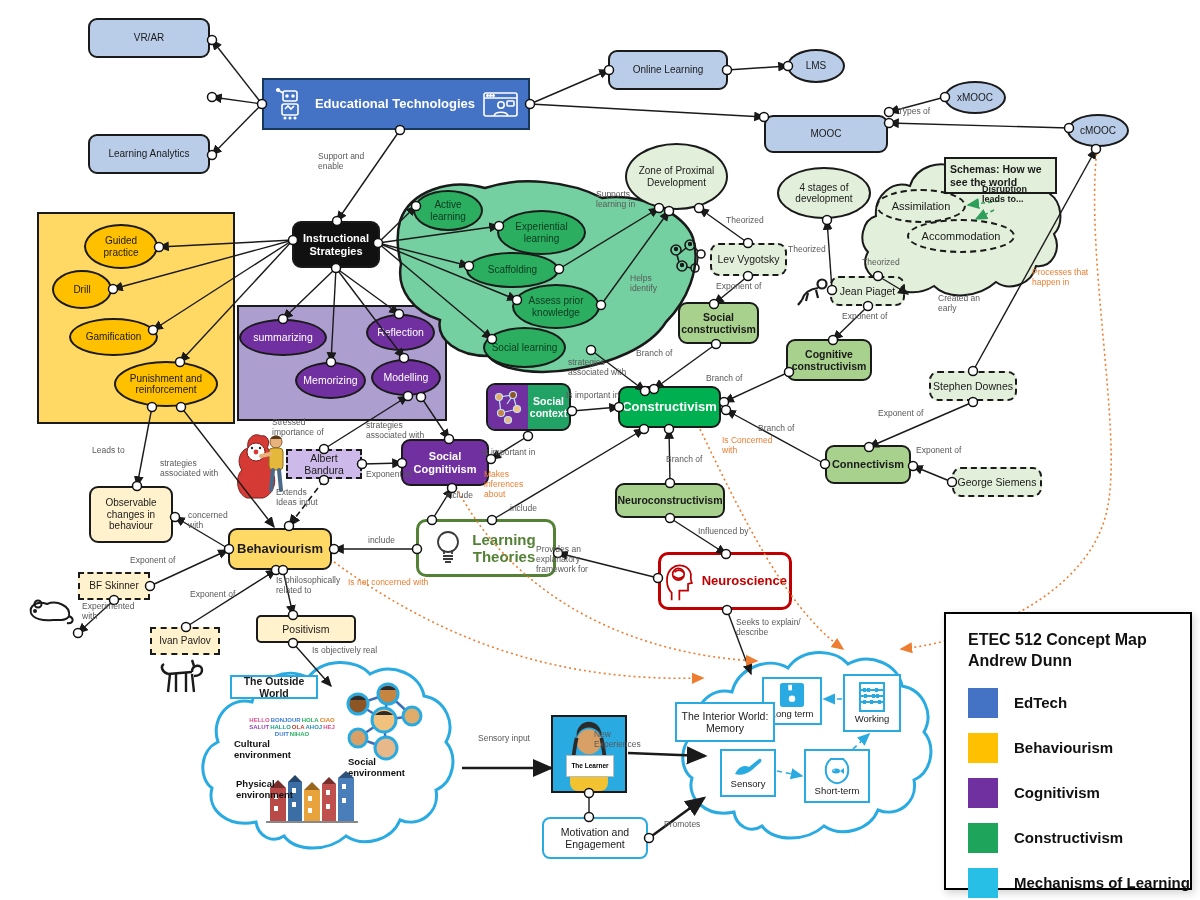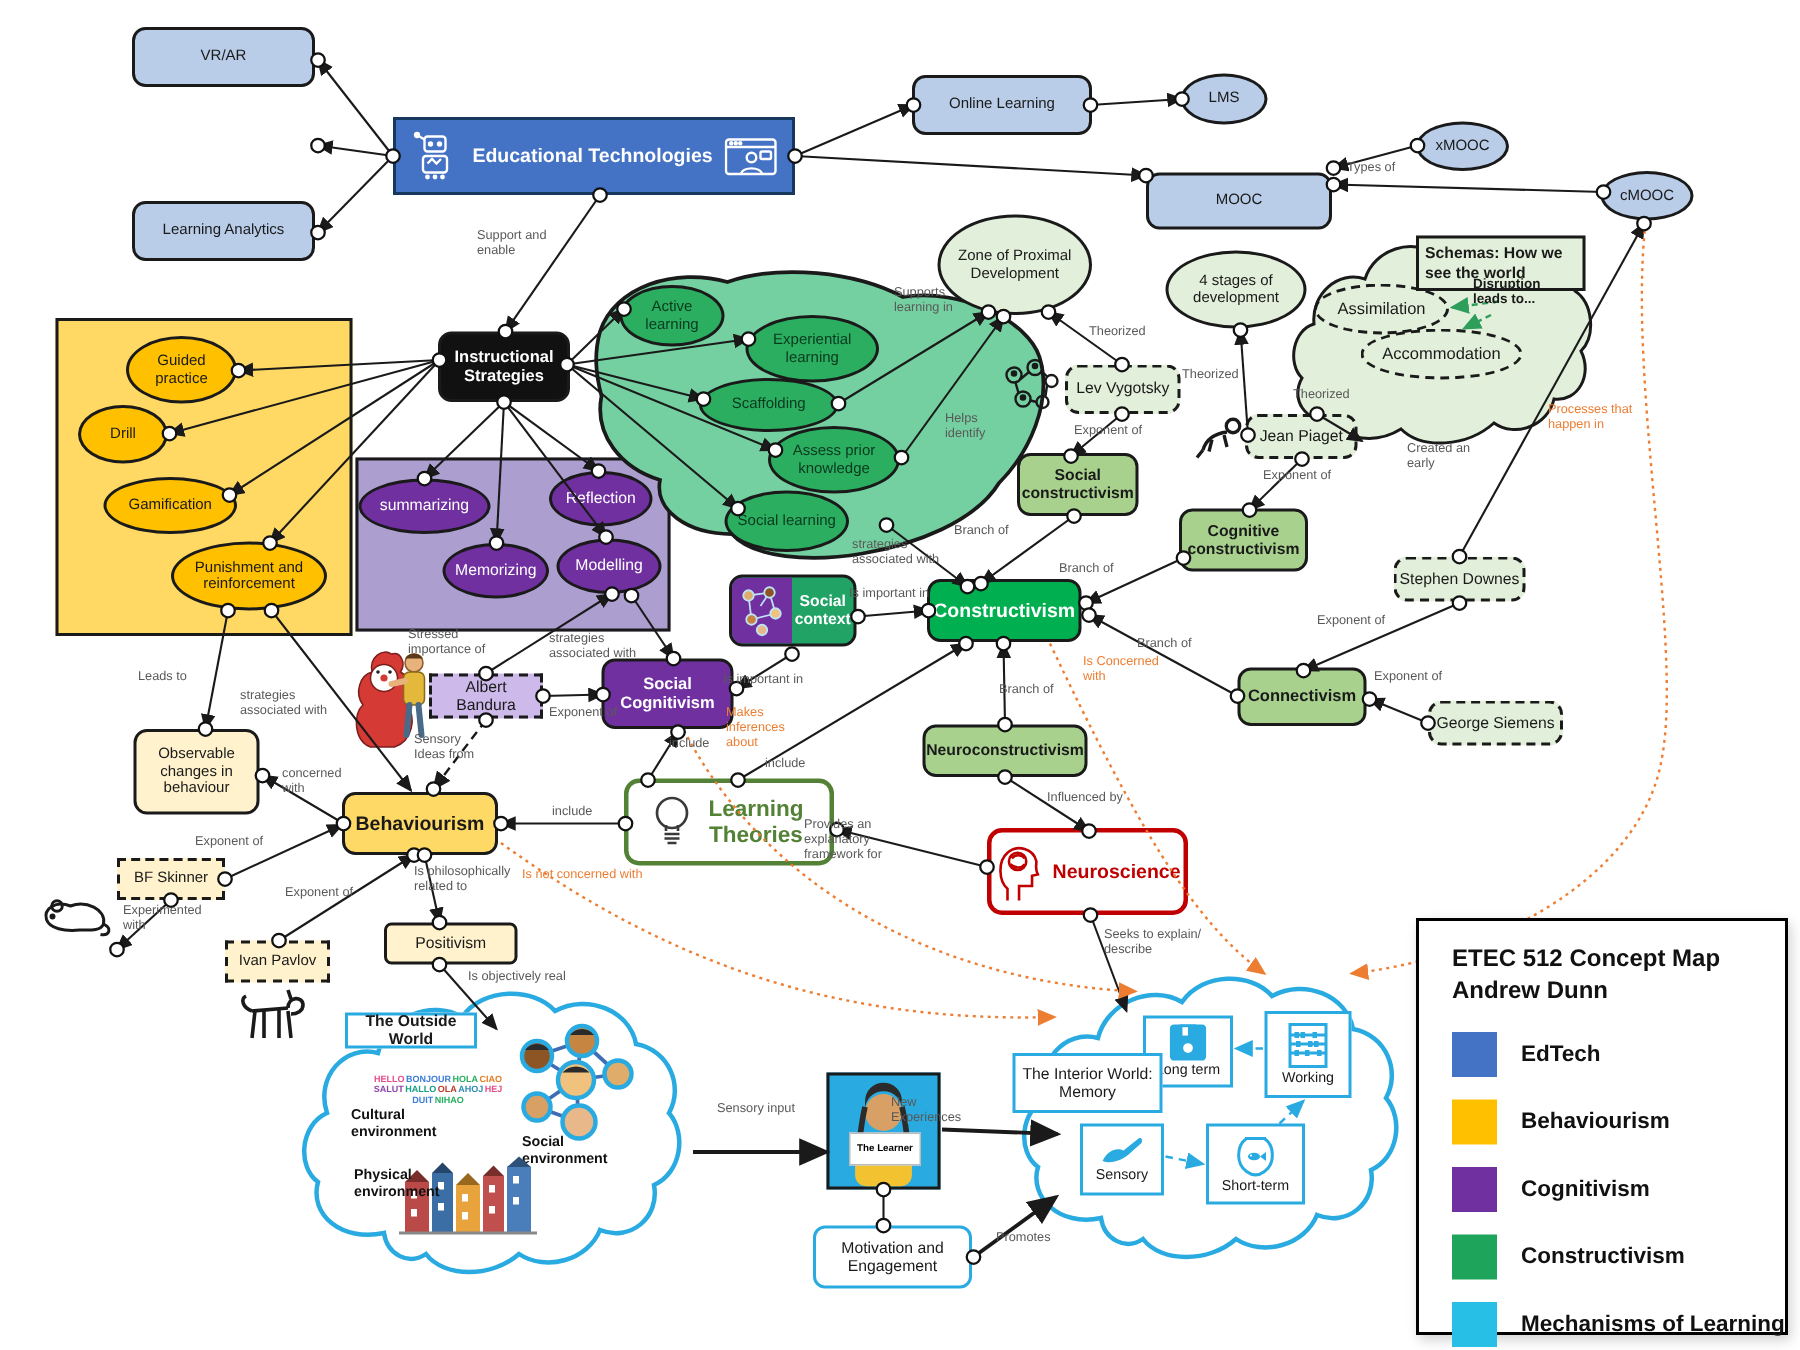--- a/index.html
+++ b/index.html
@@ -273,21 +273,21 @@
     </div>
   <div class="node cream rbox" style="left:89px;top:486px;width:84px;height:57px">
       <span>Observable changes in behaviour</span>
     </div>
   <div class="node cream dashed" style="left:78px;top:572px;width:72px;height:28px">
       <span>BF Skinner</span>
     </div>
   <div class="node cream dashed" style="left:150px;top:627px;width:70px;height:28px">
       <span>Ivan Pavlov</span>
     </div>
-  <div class="node cream" style="left:256px;top:615px;width:89px;height:28px;border-radius:5px;font-size:10.5px">
+  <div class="node cream" style="left:256px;top:615px;width:100px;height:28px;border-radius:5px;font-size:10.5px">
       <span>Positivism</span>
     </div>
   <svg class="iconsvg" style="left:25px;top:592px" width="50" height="34" viewBox="0 0 50 34" fill="none" stroke="#1a1a1a" stroke-width="2">
     <path d="M44,24 C46,14 32,8 22,12 C12,8 4,14 6,21 C8,27 18,29 28,28 C34,28 42,29 44,24 Z"></path>
     <circle cx="13" cy="12" r="3.5"></circle>
       <path d="M44,24 C50,27 48,32 42,31"></path>
       <circle cx="10" cy="19" r="1" fill="#1a1a1a"></circle>
   </svg>
   <svg class="iconsvg" style="left:158px;top:658px" width="48" height="44" viewBox="0 0 48 44" fill="none" stroke="#1a1a1a" stroke-width="2.4">
     <path d="M10,16 L34,14"></path>
@@ -698,17 +698,17 @@
       <div class="lbl" style="left: 510px; top: 504px; width: 40px;">include</div>
       <div class="lbl" style="left: 536px; top: 545px; width: 80px;">Provides an explanatory framework for</div>
       <div class="lbl" style="left: 698px; top: 527px; width: 72px;">Influenced by</div>
       <div class="lbl" style="left: 736px; top: 618px; width: 78px;">Seeks to explain/ describe</div>
       <div class="lbl" style="left: 478px; top: 734px; width: 64px;">Sensory input</div>
       <div class="lbl" style="left: 594px; top: 730px; width: 60px;">New Experiences</div>
       <div class="lbl" style="left: 664px; top: 820px; width: 52px;">Promotes</div>
       <div class="lbl o" style="left: 348px; top: 578px; width: 82px;">Is not concerned with</div>
       <div class="lbl o" style="left: 484px; top: 470px; width: 56px;">Makes inferences about</div>
       <div class="lbl o" style="left: 722px; top: 436px; width: 56px;">Is Concerned with</div>
-      <div class="lbl" style="left: 276px; top: 488px; width: 52px;">Sensory Ideas from</div>
+      <div class="lbl" style="left: 276px; top: 488px; width: 52px;">Extends Ideas input</div>
       <div class="lbl" style="left: 630px; top: 274px; width: 46px;">Helps identify</div>
       <div class="lbl b" style="left: 982px; top: 184px; width: 62px;">Disruption leads to...</div>
     </div>
 </div>
 
 </body></html>

